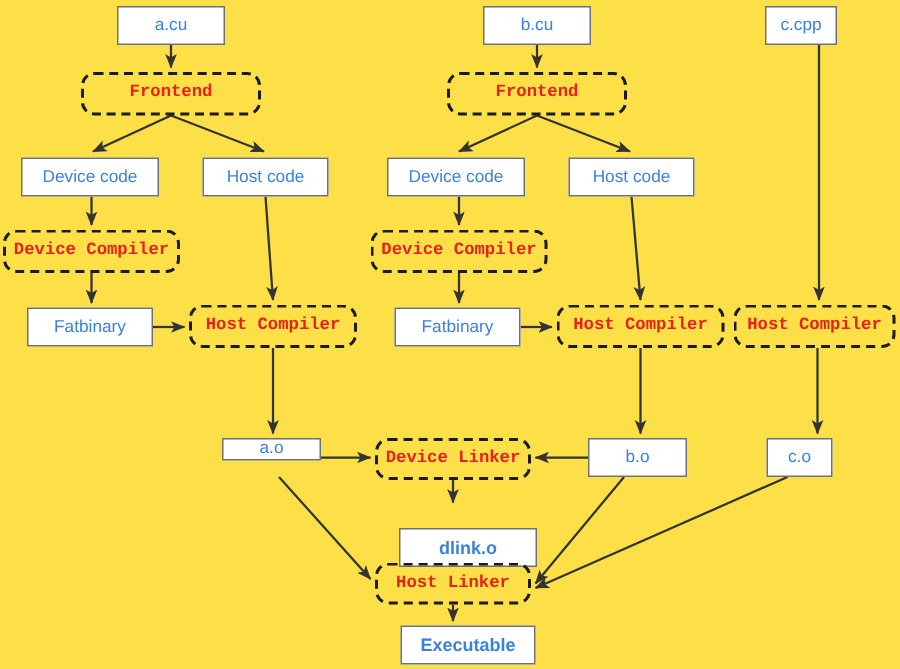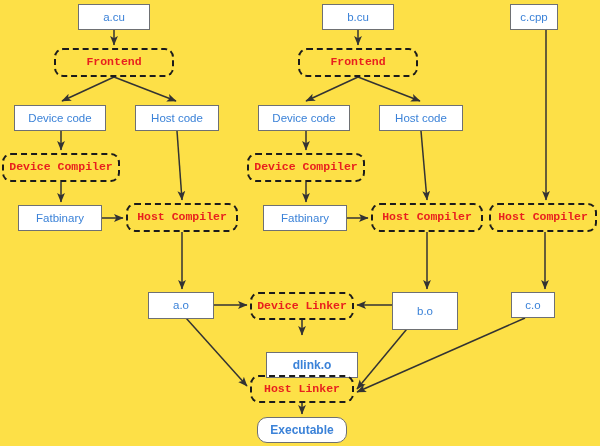--- a/index.html
+++ b/index.html
@@ -84,21 +84,21 @@
       <div class="node solid" style="left: 135px; top: 105px; width: 84px; height: 26px;">Host code</div>
       <div class="node solid" style="left: 258px; top: 105px; width: 92px; height: 26px;">Device code</div>
       <div class="node solid" style="left: 379px; top: 105px; width: 84px; height: 26px;">Host code</div>
       <div class="node dashed" style="left: 2px; top: 153px; width: 118px; height: 29px;">Device Compiler</div>
       <div class="node dashed" style="left: 247px; top: 153px; width: 118px; height: 29px;">Device Compiler</div>
       <div class="node solid" style="left: 18px; top: 205px; width: 84px; height: 26px;">Fatbinary</div>
       <div class="node solid" style="left: 263px; top: 205px; width: 84px; height: 26px;">Fatbinary</div>
       <div class="node dashed" style="left: 126px; top: 203px; width: 112px; height: 29px;">Host Compiler</div>
       <div class="node dashed" style="left: 371px; top: 203px; width: 112px; height: 29px;">Host Compiler</div>
       <div class="node dashed" style="left: 489px; top: 203px; width: 108px; height: 29px;">Host Compiler</div>
-      <div class="node solid" style="left: 148px; top: 292px; width: 66px; height: 27px;">a.o</div>
-      <div class="node solid" style="left: 392px; top: 292px; width: 66px; height: 38px;">b.o</div>
+      <div class="node solid" style="left: 148px; top: 292px; width: 66px; height: 15px;">a.o</div>
+      <div class="node solid" style="left: 392px; top: 292px; width: 66px; height: 26px;">b.o</div>
       <div class="node solid" style="left: 511px; top: 292px; width: 44px; height: 26px;">c.o</div>
       <div class="node dashed" style="left: 250px; top: 292px; width: 104px; height: 28px;">Device Linker</div>
       <div class="node solid bold-blue" style="left: 266px; top: 352px; width: 92px; height: 26px;">dlink.o</div>
       <div class="node dashed" style="left: 250px; top: 375px; width: 104px; height: 28px;">Host Linker</div>
-      <div class="node solid bold-blue" style="left: 257px; top: 417px; width: 90px; height: 26px; border-radius: 10px;">Executable</div>
+      <div class="node solid bold-blue" style="left: 267px; top: 417px; width: 90px; height: 26px;">Executable</div>
     </div>
 </div>
 
 </body></html>

